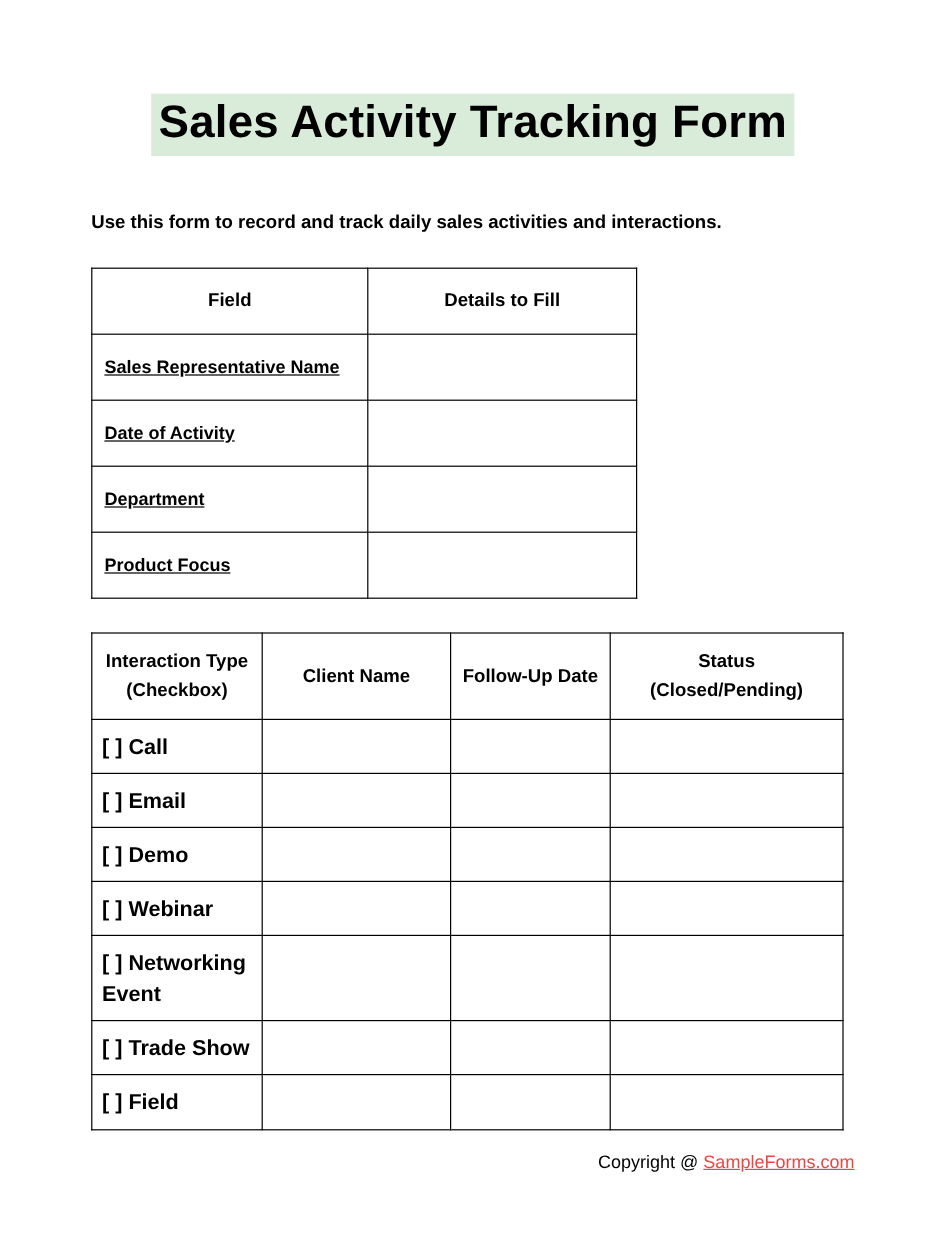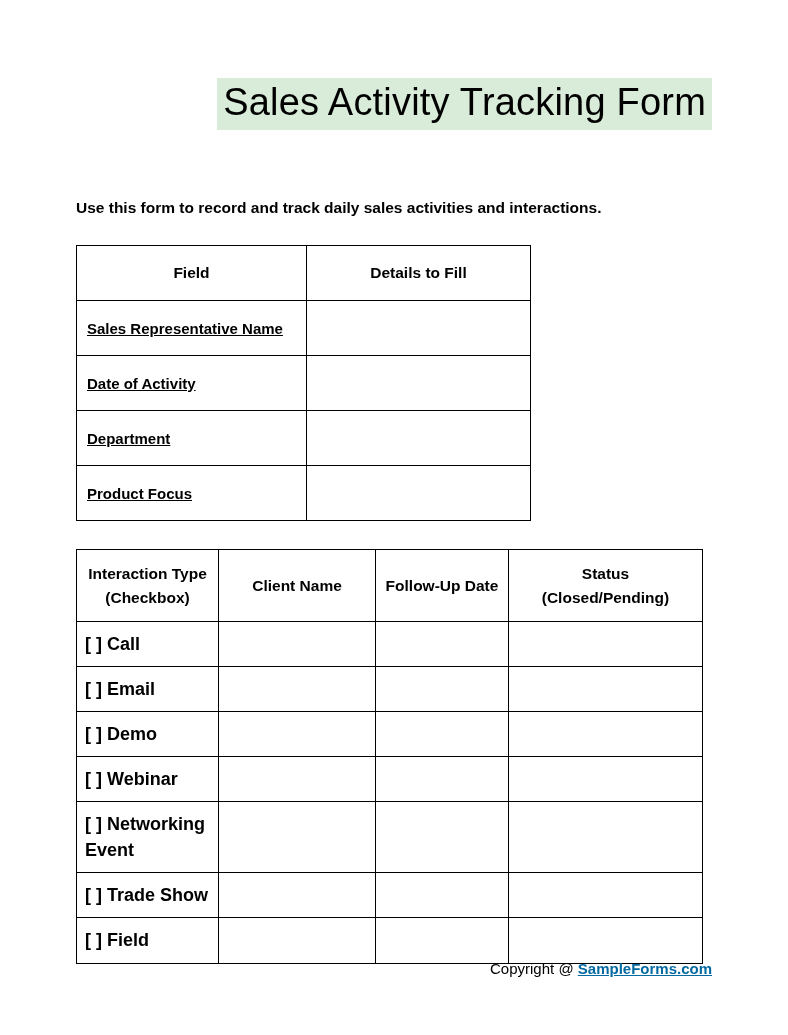--- a/index.html
+++ b/index.html
@@ -16,34 +16,34 @@
     overflow: hidden;
   }
   .page {
     position: relative;
     width: 788px;
     height: 1035px;
     box-sizing: border-box;
     padding: 60px 76px 0 76px;
   }
   .title {
-    text-align: right;
+    text-align: center;
     font-size: 38px;
-    font-weight: normal;
+    font-weight: bold;
     line-height: 1.2;
     margin: 18px 0 0 0;
     letter-spacing: 0.2px;
   }
   .title span.hl {
     background: #d9ecd9;
     padding: 2px 6px 4px 6px;
     display: inline-block;
   }
   .intro {
-    margin-top: 67px;
+    margin-top: 45px;
     font-size: 15.5px;
     font-weight: bold;
     line-height: 1.4;
   }
   table {
     border-collapse: collapse;
     table-layout: fixed;
   }
   .info-table {
     margin-top: 27px;
@@ -105,22 +105,22 @@
   }
   .footer {
     position: absolute;
     left: 76px;
     right: 76px;
     top: 960px;
     text-align: right;
     font-size: 15px;
   }
   .footer .link {
-    color: #0369a1;
-    font-weight: bold;
+    color: #ef4444;
+    font-weight: normal;
     text-decoration: underline;
   }
 </style>
 </head>
 <body>
 
 <div class="page">
 
   <h1 class="title">
     <span class="hl">Sales Activity Tracking Form</span>

